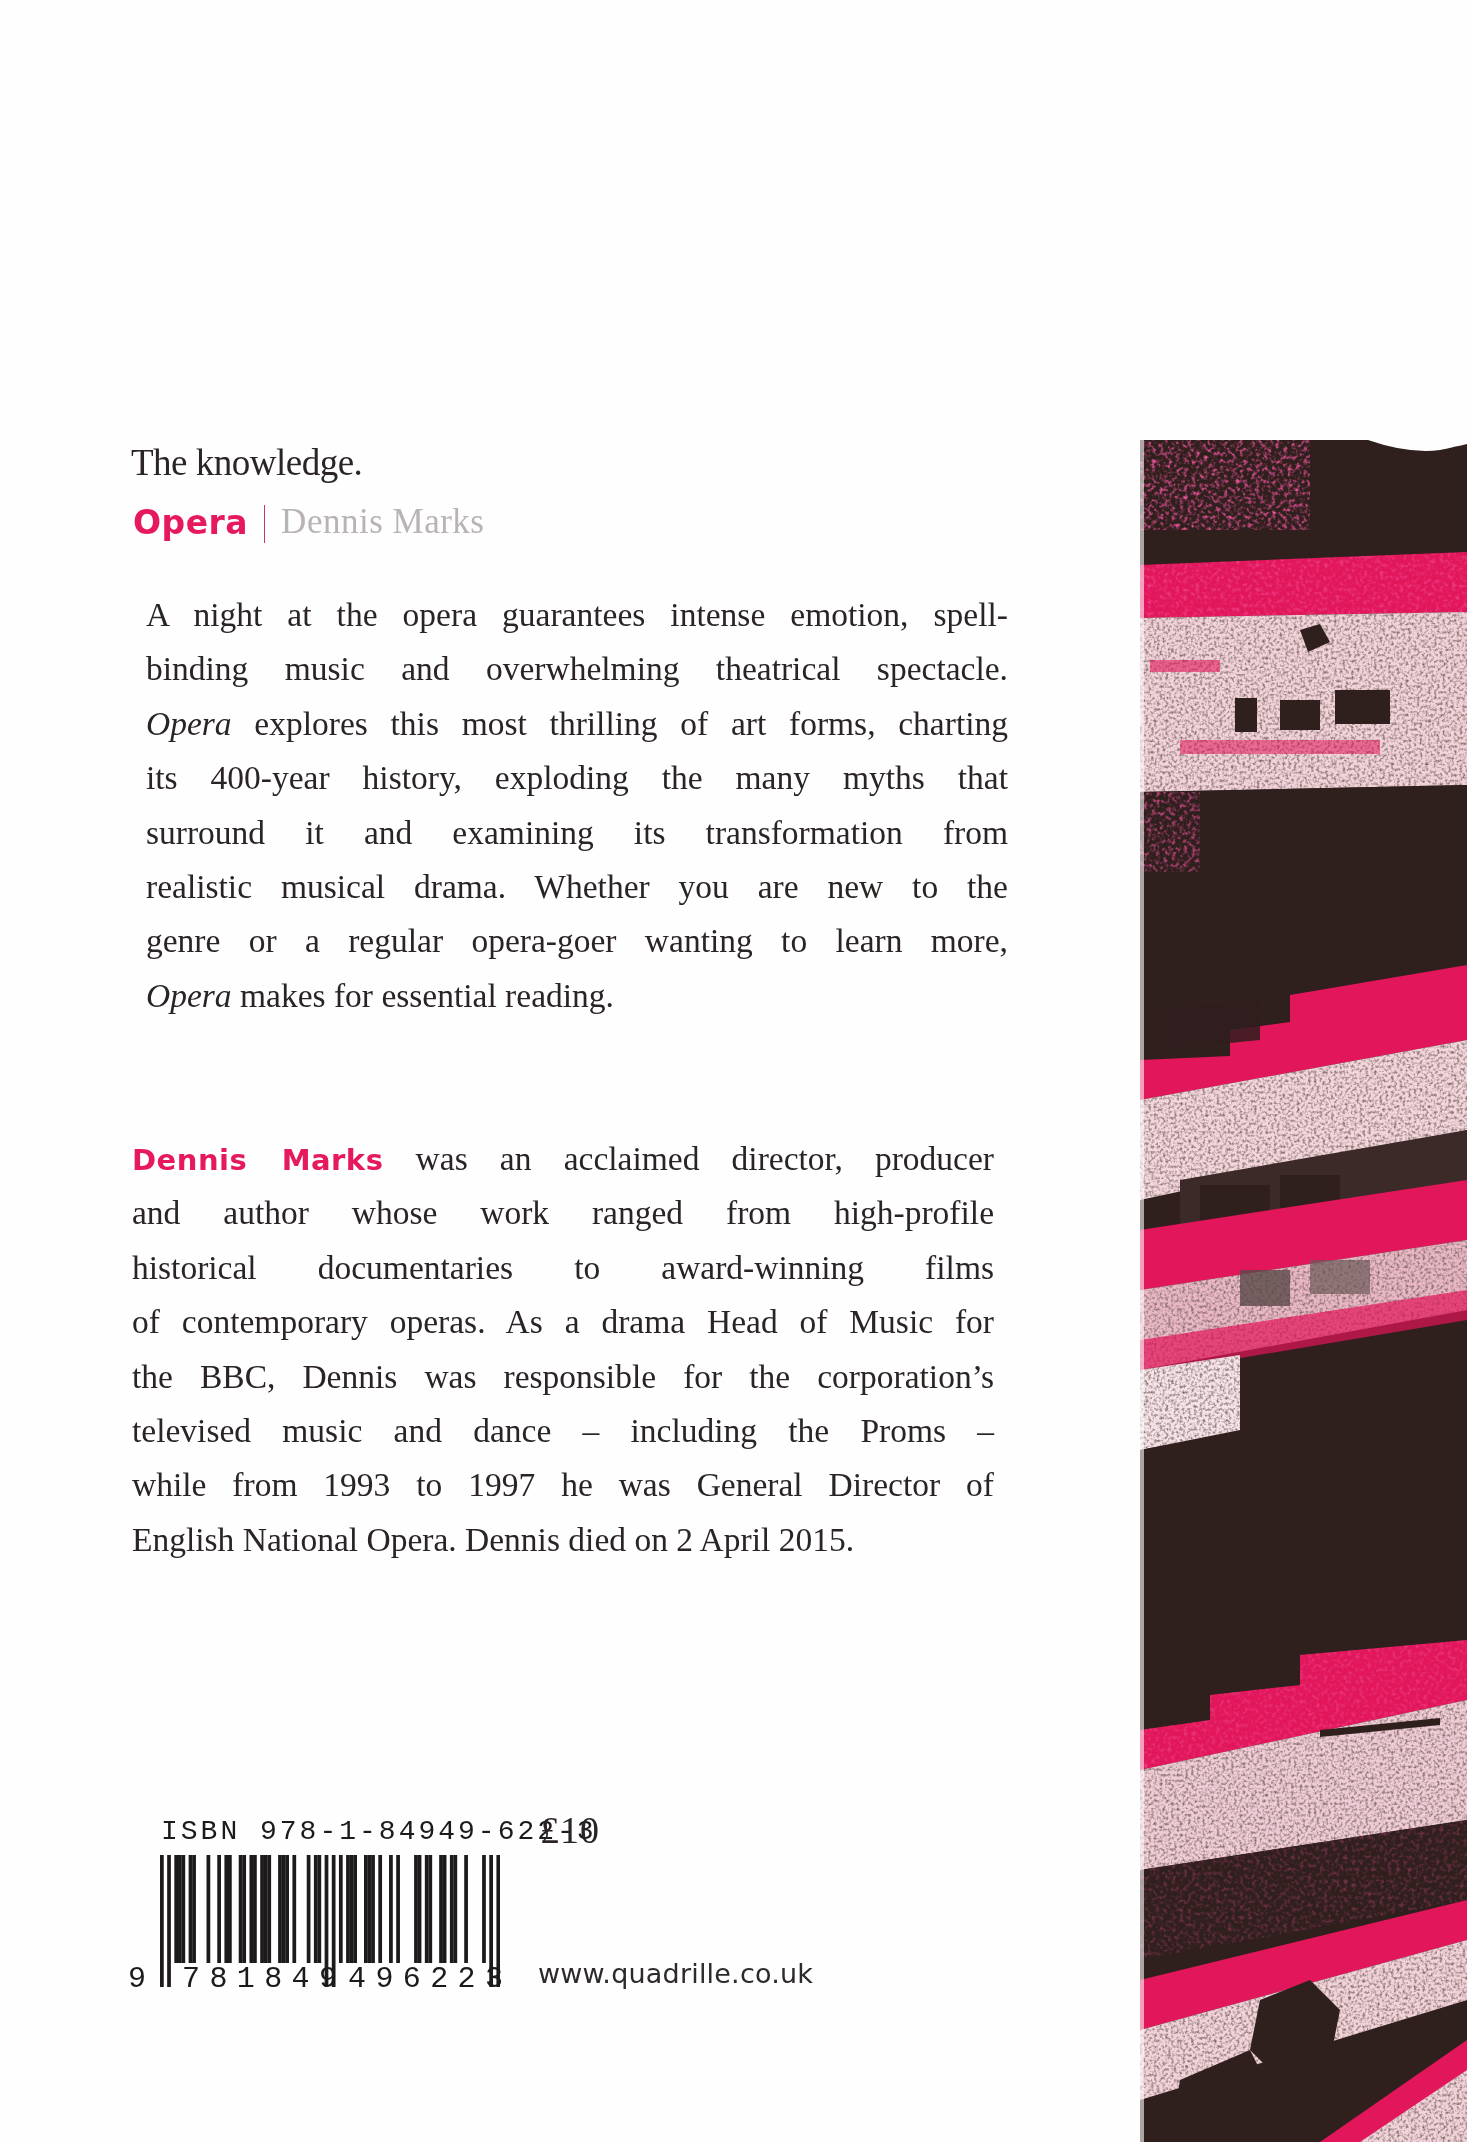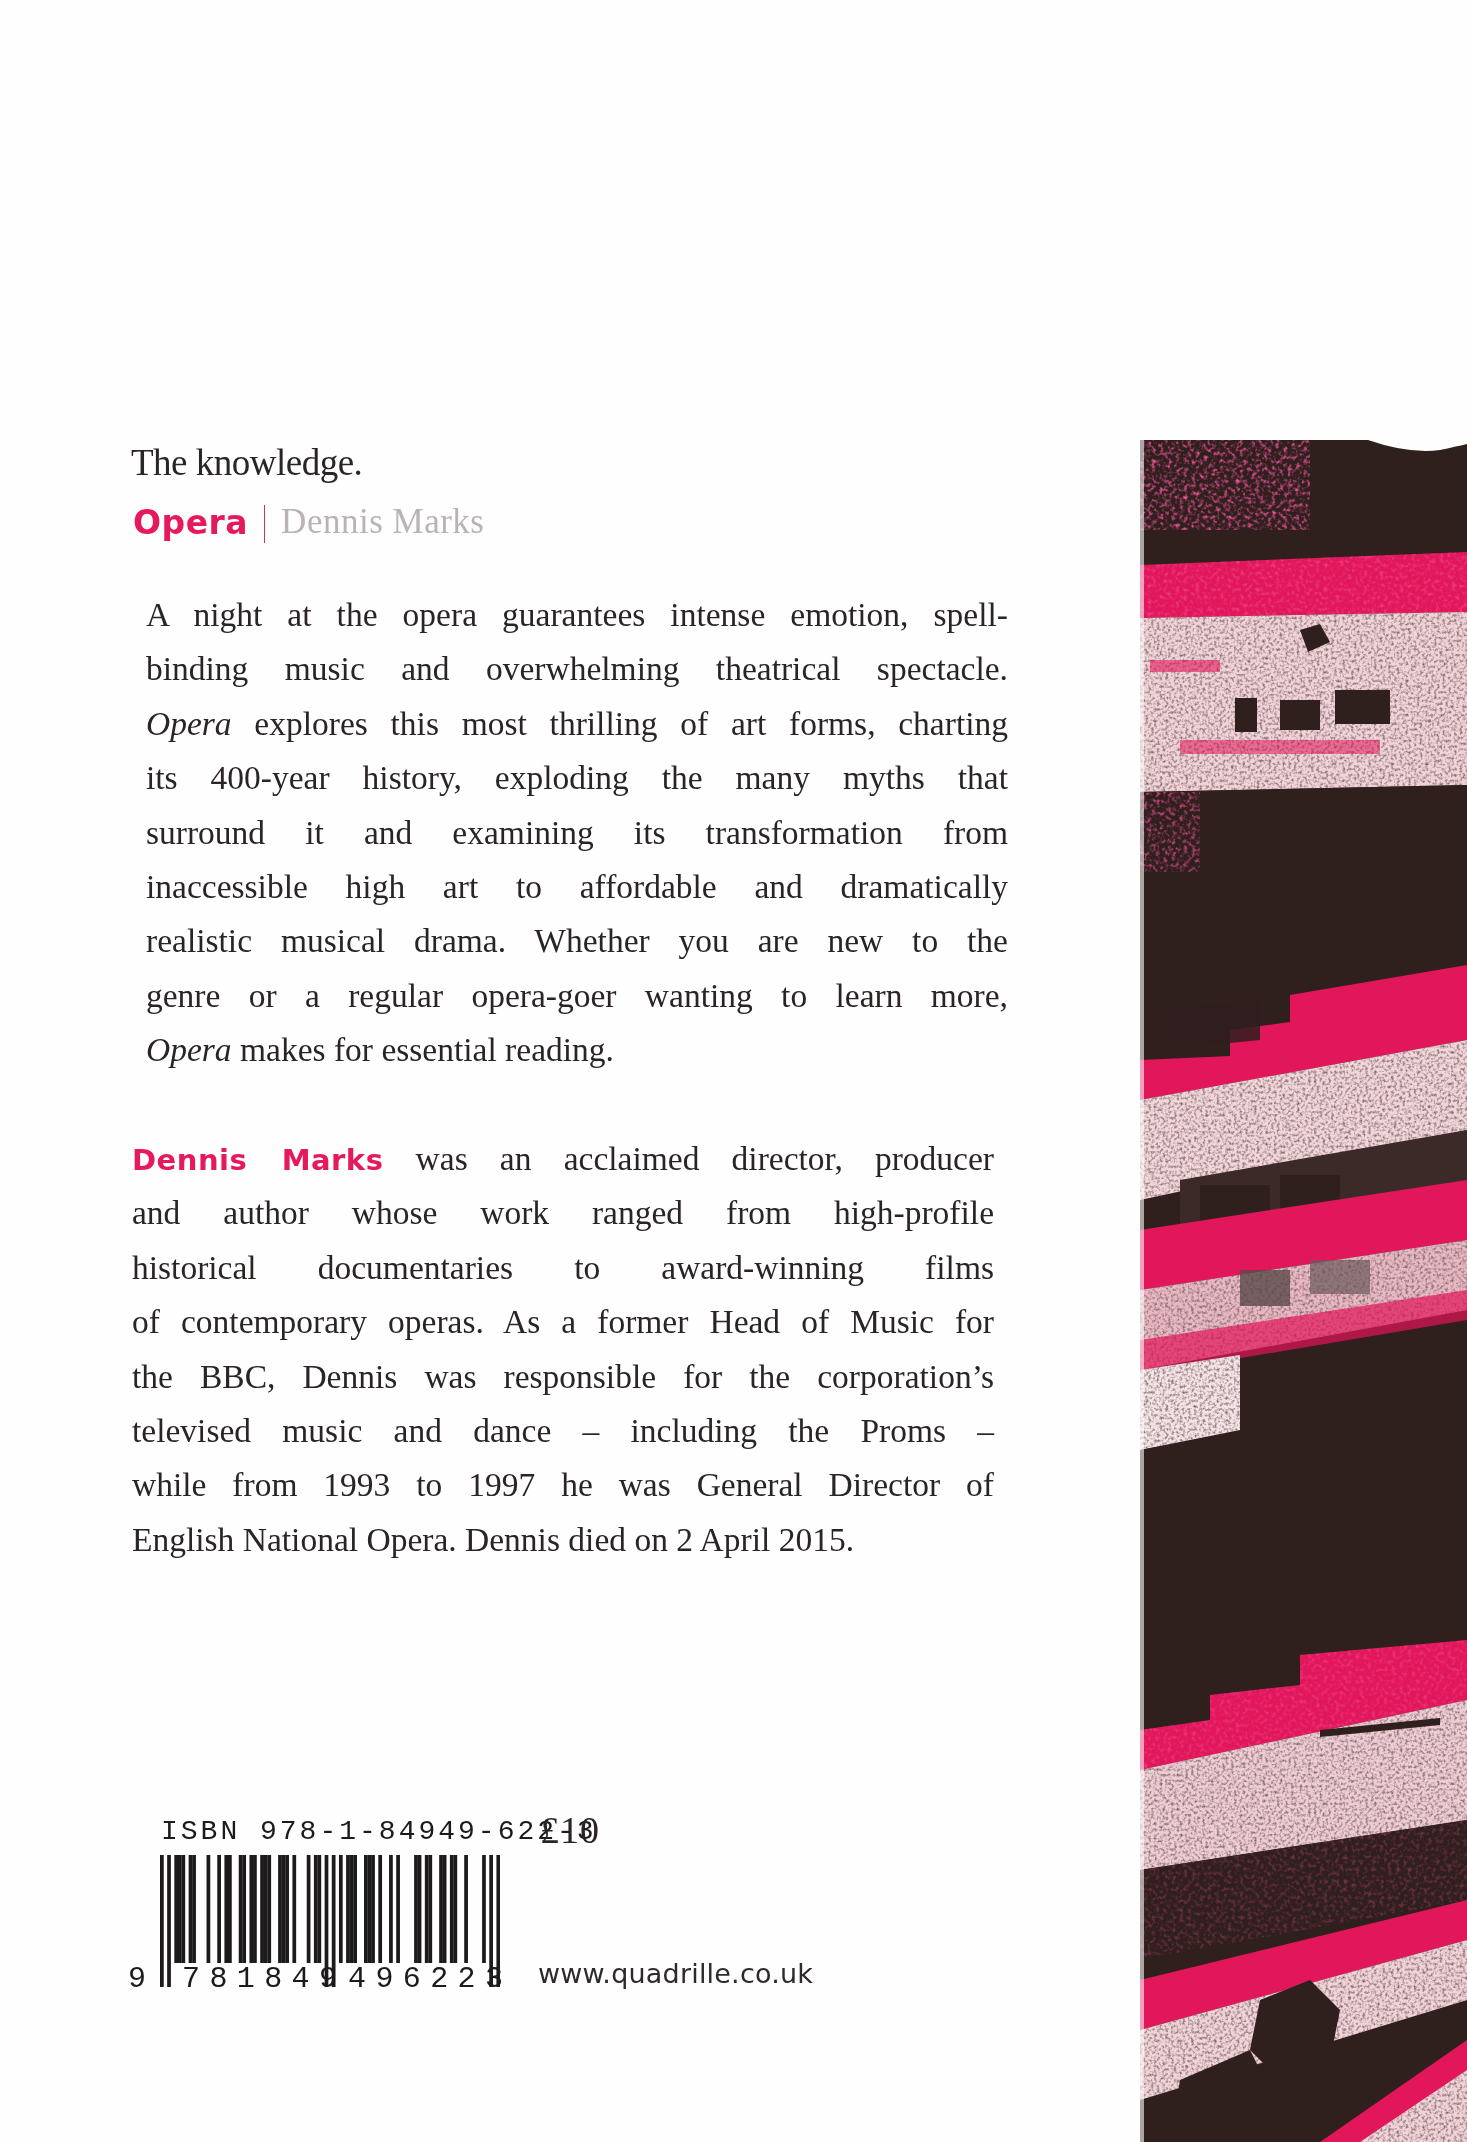--- a/index.html
+++ b/index.html
@@ -165,31 +165,30 @@
   <span class="sep"></span>
   <span class="author">Dennis Marks</span>
 </div>
 
 <div class="para para1">
   <span class="line"><span>A night at the opera guarantees intense emotion, spell-</span></span>
   <span class="line"><span>binding music and overwhelming theatrical spectacle.</span></span>
   <span class="line"><em>Opera</em><span> explores this most thrilling of art forms, charting</span></span>
   <span class="line"><span>its 400-year history, exploding the many myths that</span></span>
   <span class="line"><span>surround it and examining its transformation from</span></span>
-  <span class="line"><span>inaccessible high art to affordable and dramatically</span></span>
   <span class="line"><span>realistic musical drama. Whether you are new to the</span></span>
   <span class="line"><span>genre or a regular opera-goer wanting to learn more,</span></span>
   <span class="line last"><em>Opera</em><span> makes for essential reading.</span></span>
 </div>
 
 <div class="para para2">
   <span class="line"><span class="name-red">Dennis Marks</span><span> was an acclaimed director, producer</span></span>
   <span class="line"><span>and author whose work ranged from high-profile</span></span>
   <span class="line"><span>historical documentaries to award-winning films</span></span>
-  <span class="line"><span>of contemporary operas. As a former Head of Music for</span></span>
+  <span class="line"><span>of contemporary operas. As a drama Head of Music for</span></span>
   <span class="line"><span>the BBC, Dennis was responsible for the corporation’s</span></span>
   <span class="line"><span>televised music and dance – including the Proms –</span></span>
   <span class="line"><span>while from 1993 to 1997 he was General Director of</span></span>
   <span class="line last"><span>English National Opera. Dennis died on 2 April 2015.</span></span>
 </div>
 
 <div class="isbn-label">ISBN 978-1-84949-622-3</div>
 <div class="price">£10</div>
 
 <div class="barcode">

